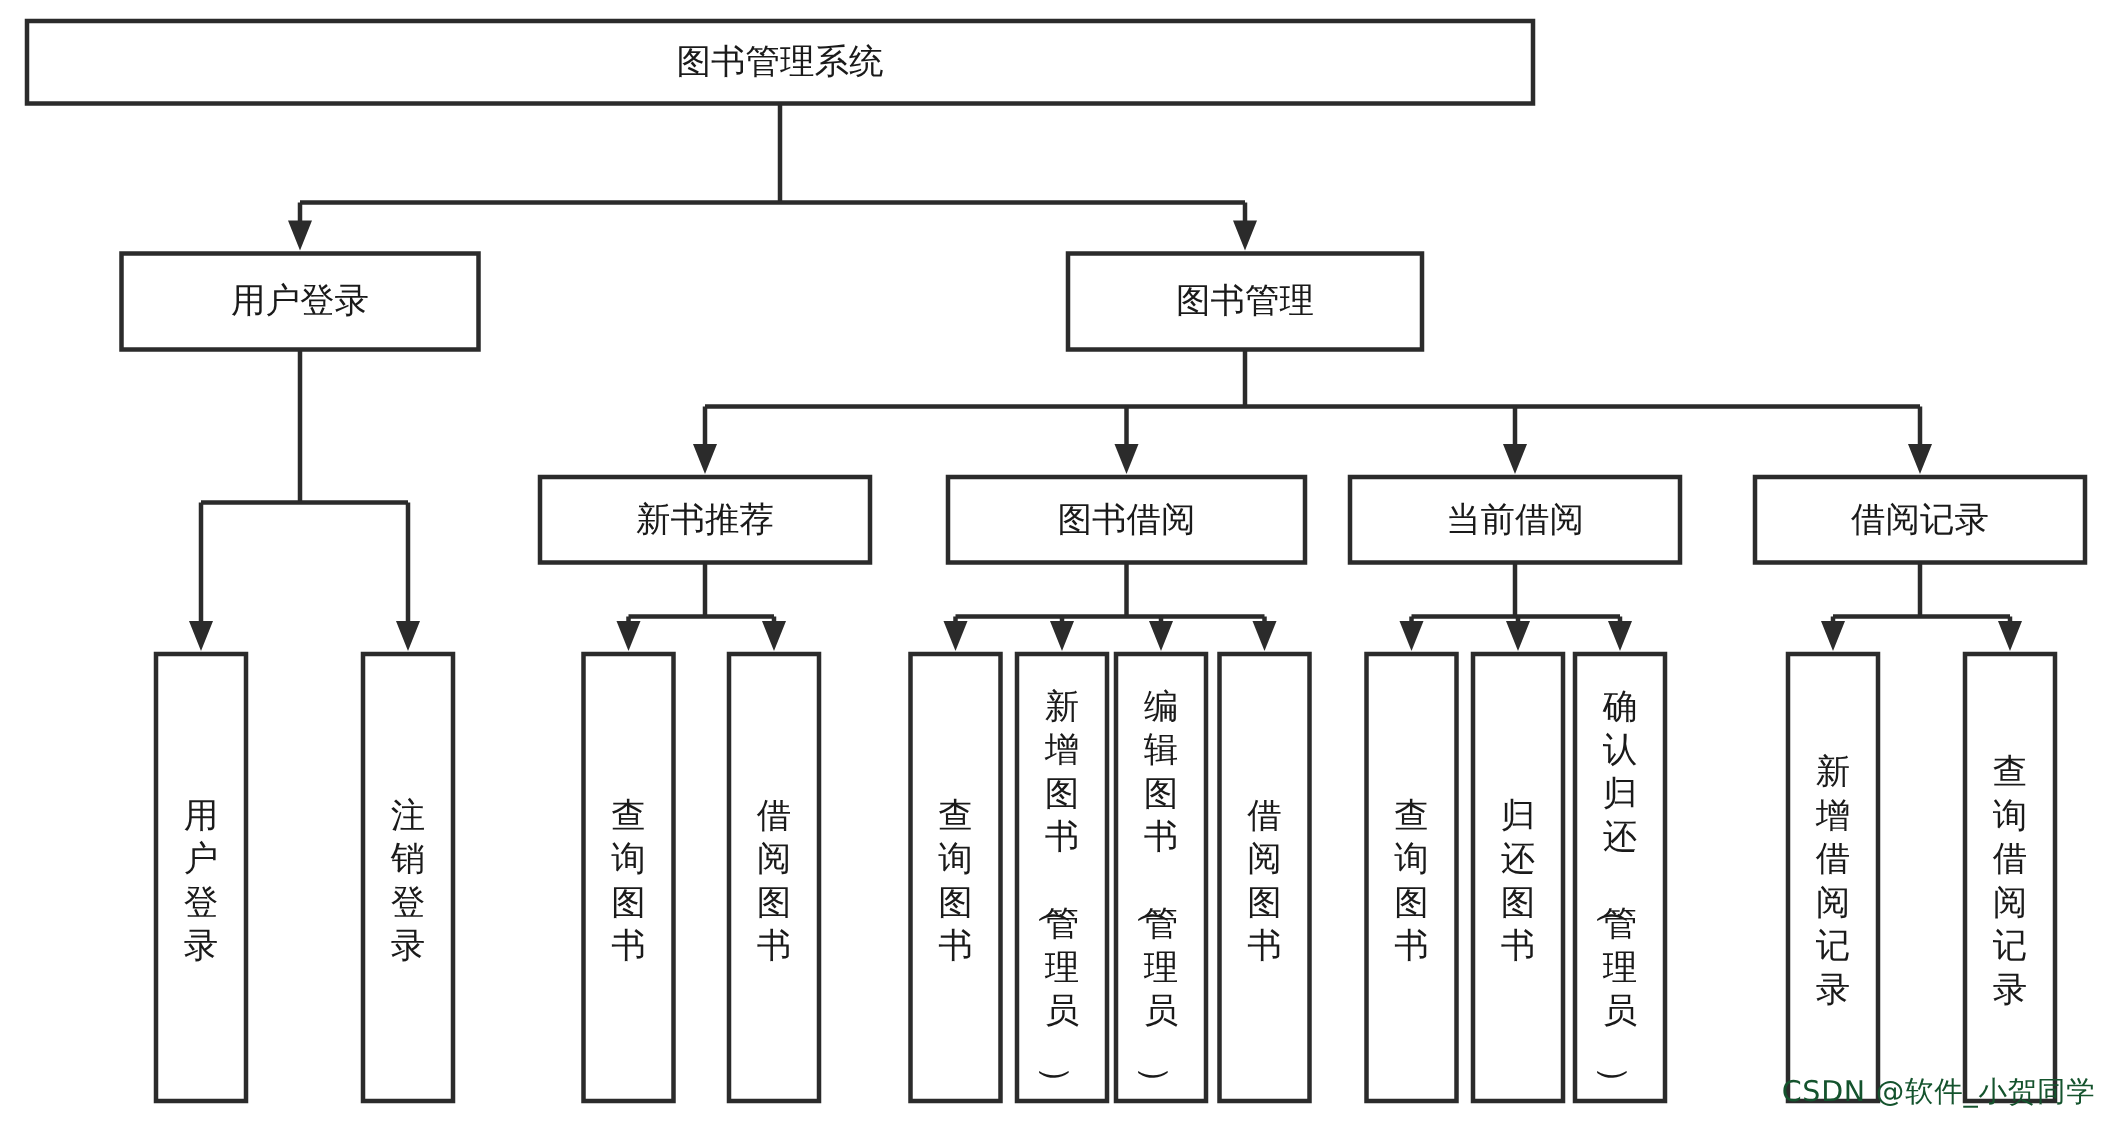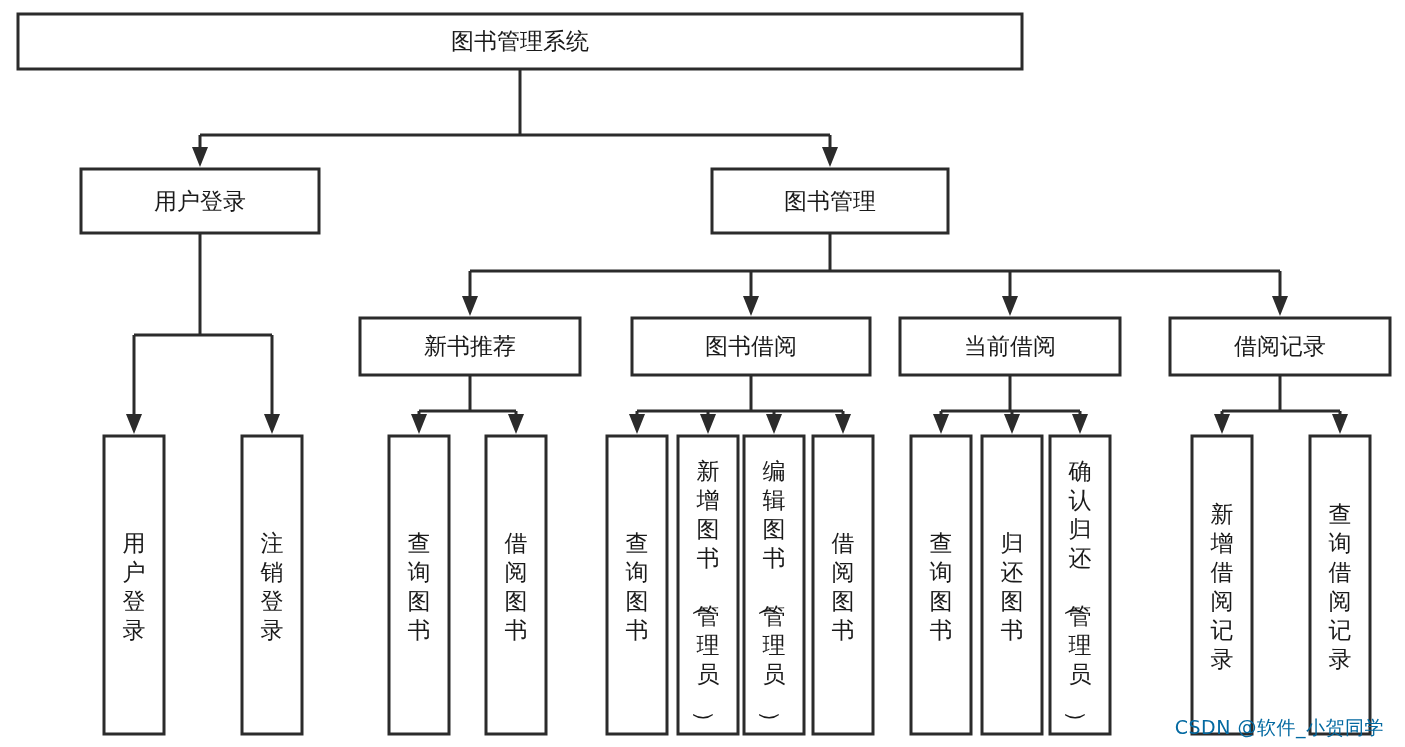--- a/index.html
+++ b/index.html
@@ -51,25 +51,25 @@
     stroke: #2b2b2b;
     stroke-width: 3;
     fill: none;
   }
   .arrow-head {
     fill: #2b2b2b;
     stroke: none;
   }
   .watermark {
     position: absolute;
-    right: 21px;
+    right: 8px;
     bottom: 6px;
     font-family: "DejaVu Sans", "Liberation Sans", sans-serif;
     font-size: 19px;
-    color: #0369a1;
+    color: #14532d;
     white-space: nowrap;
     letter-spacing: 0.5px;
     user-select: none;
   }
 </style>
 </head>
 <body>
 
 <div id="diagram-root">
   <svg class="diagram" viewBox="0 0 1405 747" xmlns="http://www.w3.org/2000/svg">

